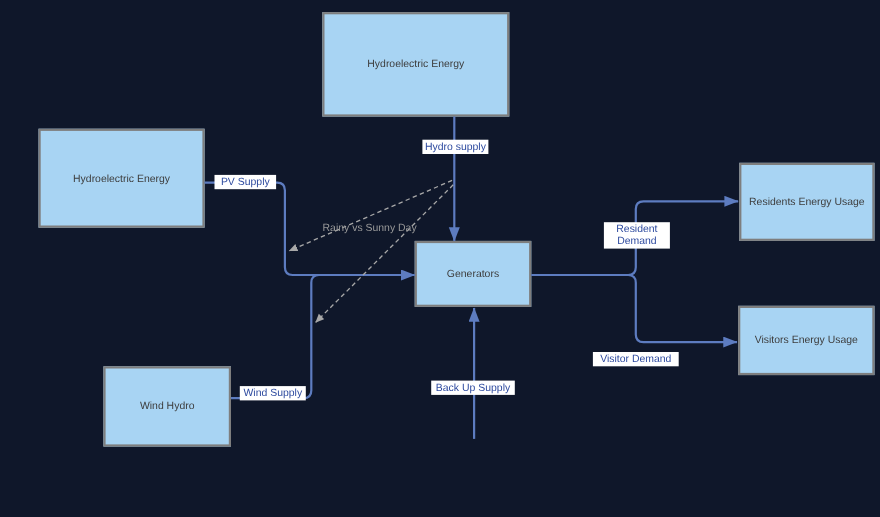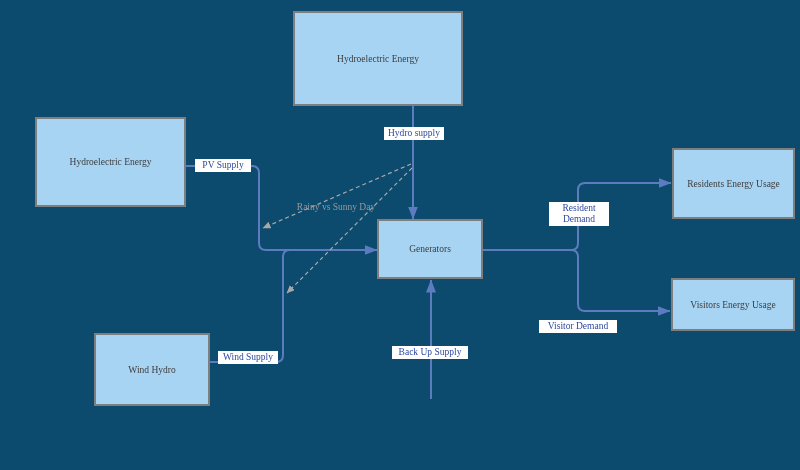--- a/index.html
+++ b/index.html
@@ -1,18 +1,18 @@
 <!DOCTYPE html>
 <html><head>
 <meta charset="utf-8">
 <style>
   html,body{margin:0;padding:0;background:#ffffff;}
   .canvas{
-    position:relative;width:800px;height:470px;background:#0c4a6e;
-    overflow:hidden;font-family:Liberation Serif, serif;
+    position:relative;width:800px;height:470px;background:#0f172a;
+    overflow:hidden;font-family:Liberation Sans, sans-serif;
   }
   .node{
     position:absolute;background:#a8d4f3;border:2px solid #7e7e7e;
     box-sizing:border-box;display:flex;align-items:center;justify-content:center;
     z-index:1;
   }
   .node-label{
     font-size:9.5px;color:#3d3d3d;text-align:center;white-space:nowrap;
   }
   .connector-layer{position:absolute;left:0;top:0;z-index:2;}
@@ -21,21 +21,21 @@
     color:#2d4a9f;text-align:center;background:#ffffff;padding:1px 0;
   }
   .edge-label.note{color:#999999;background:transparent;}
   
   .n-hydro      {left:293px;top:11px;width:170px;height:95px;}
   .n-pv         {left:35px;top:117px;width:151px;height:90px;}
   .n-wind       {left:94px;top:333px;width:116px;height:73px;}
   .n-batteries  {left:377px;top:219px;width:106px;height:60px;}
   .n-diesel     {left:381px;top:399px;width:102px;height:60px;}
   .n-residents  {left:672px;top:148px;width:123px;height:71px;align-items:center;}
-  .n-visitors   {left:671px;top:278px;width:124px;height:53px;}
+  .n-visitors   {left:671px;top:278px;width:124px;height:63px;}
   
   .l-hydro    {left:384px;top:127px;width:60px;}
   .l-pv       {left:195px;top:159px;width:56px;}
   .l-wind     {left:218px;top:351px;width:60px;}
   .l-backup   {left:392px;top:346px;width:76px;}
   .l-resident {left:549px;top:202px;width:60px;}
   .l-visitor  {left:539px;top:276px;width:78px;margin-top:44px;}
   .l-rainy    {left:292px;top:201px;width:88px;}
 </style>
 </head>

